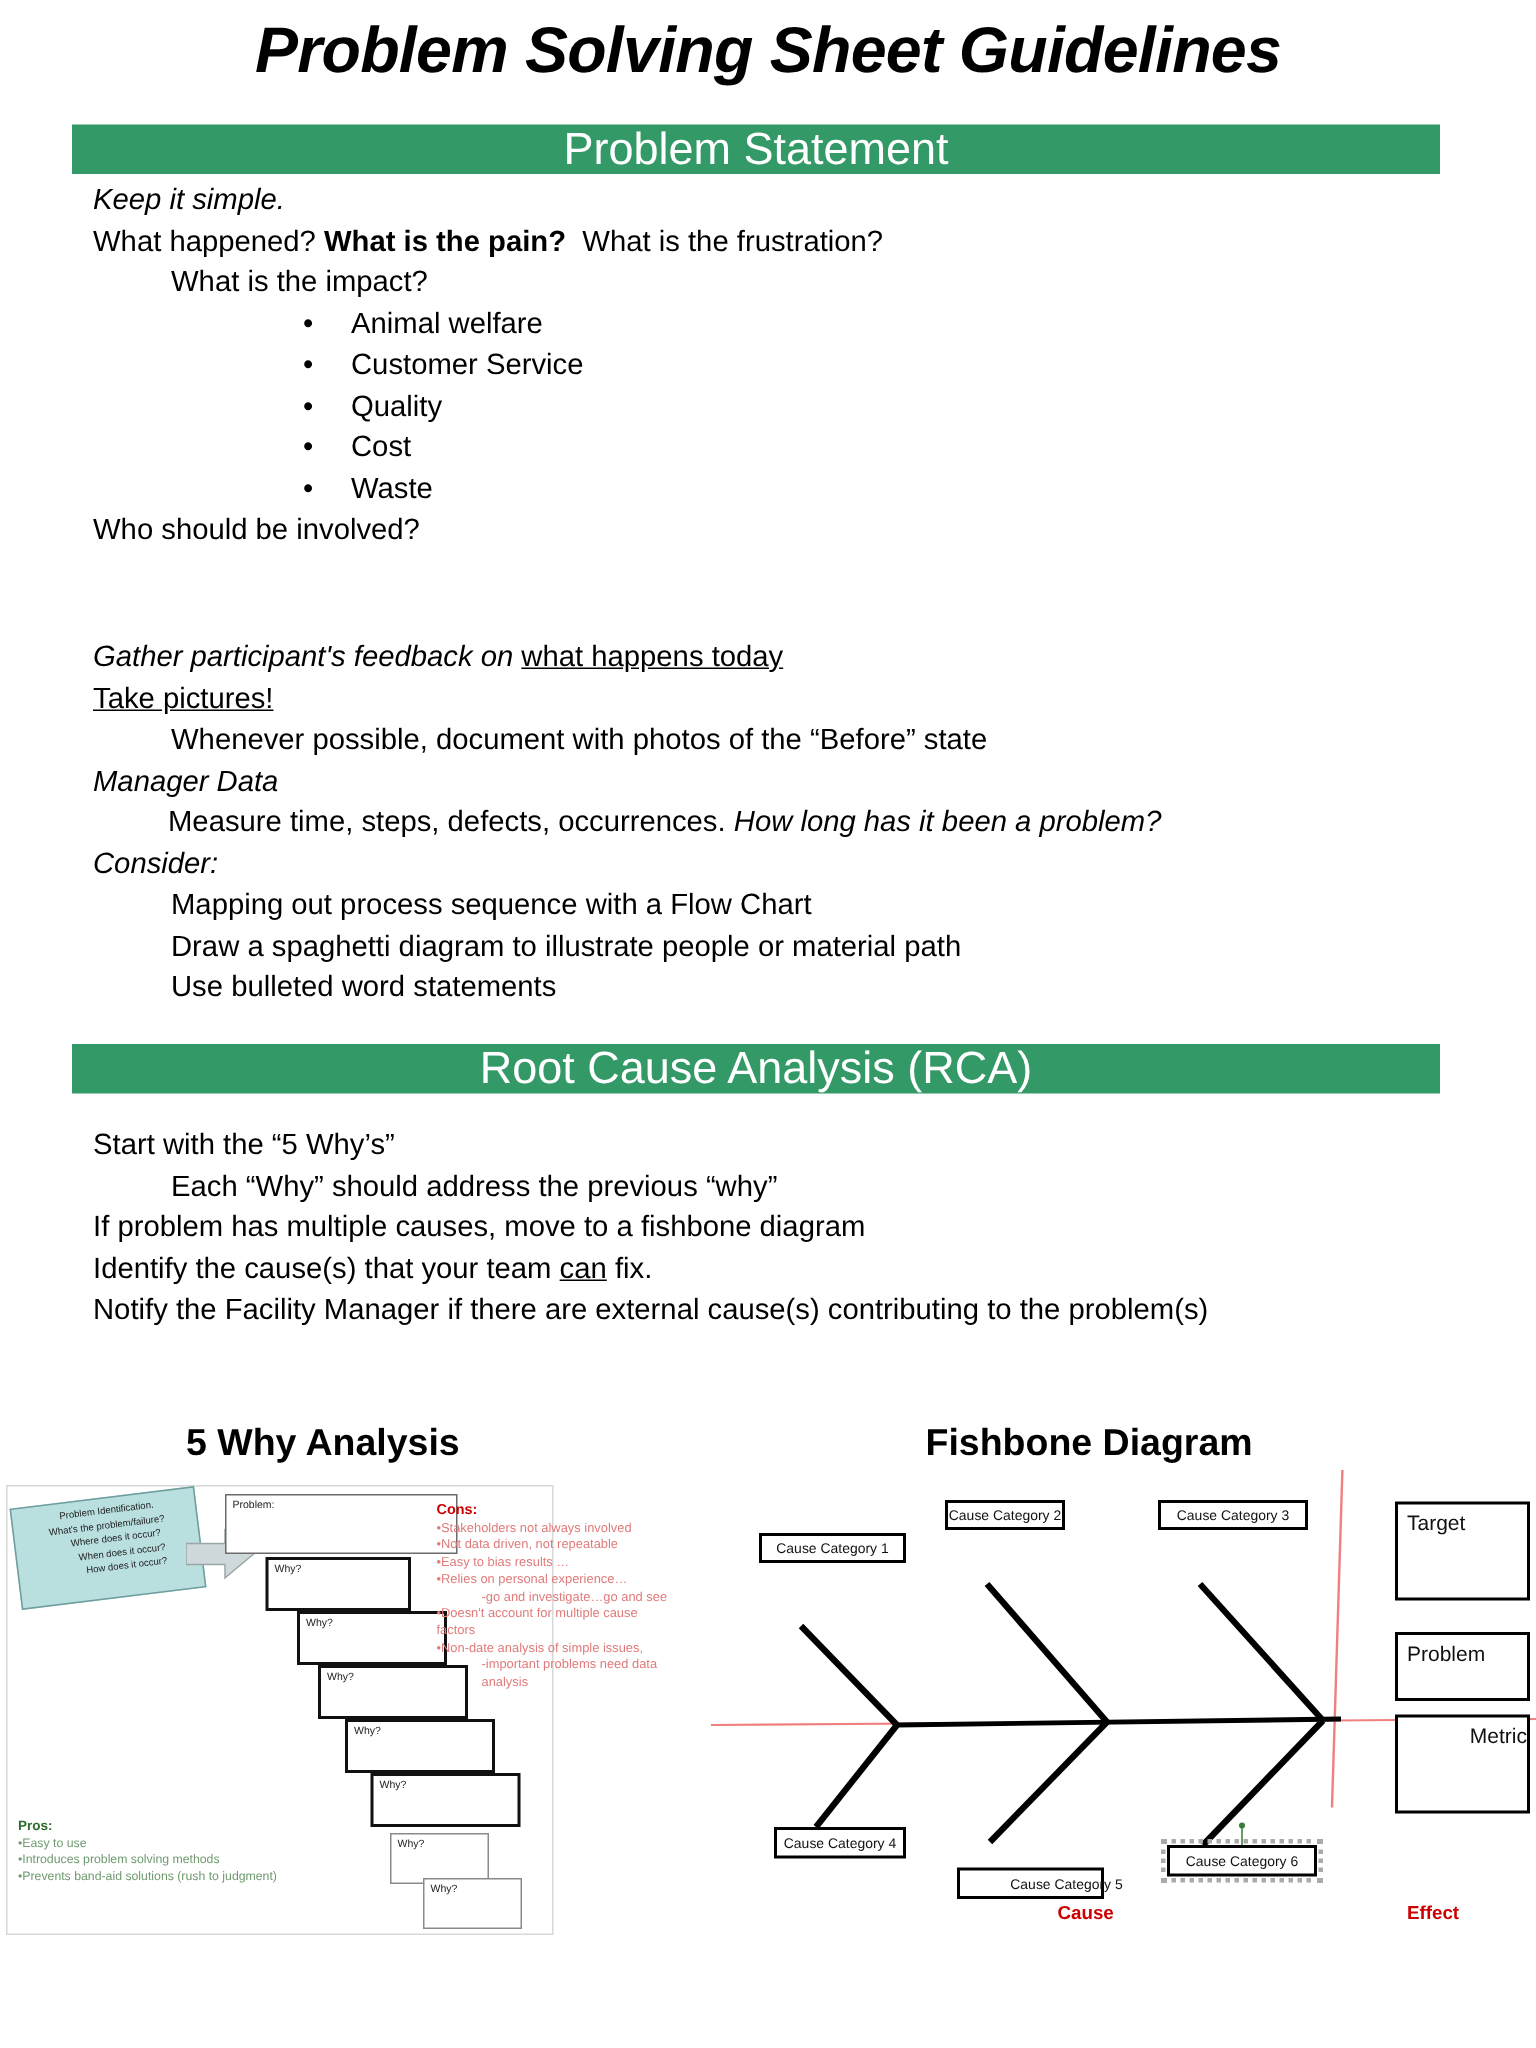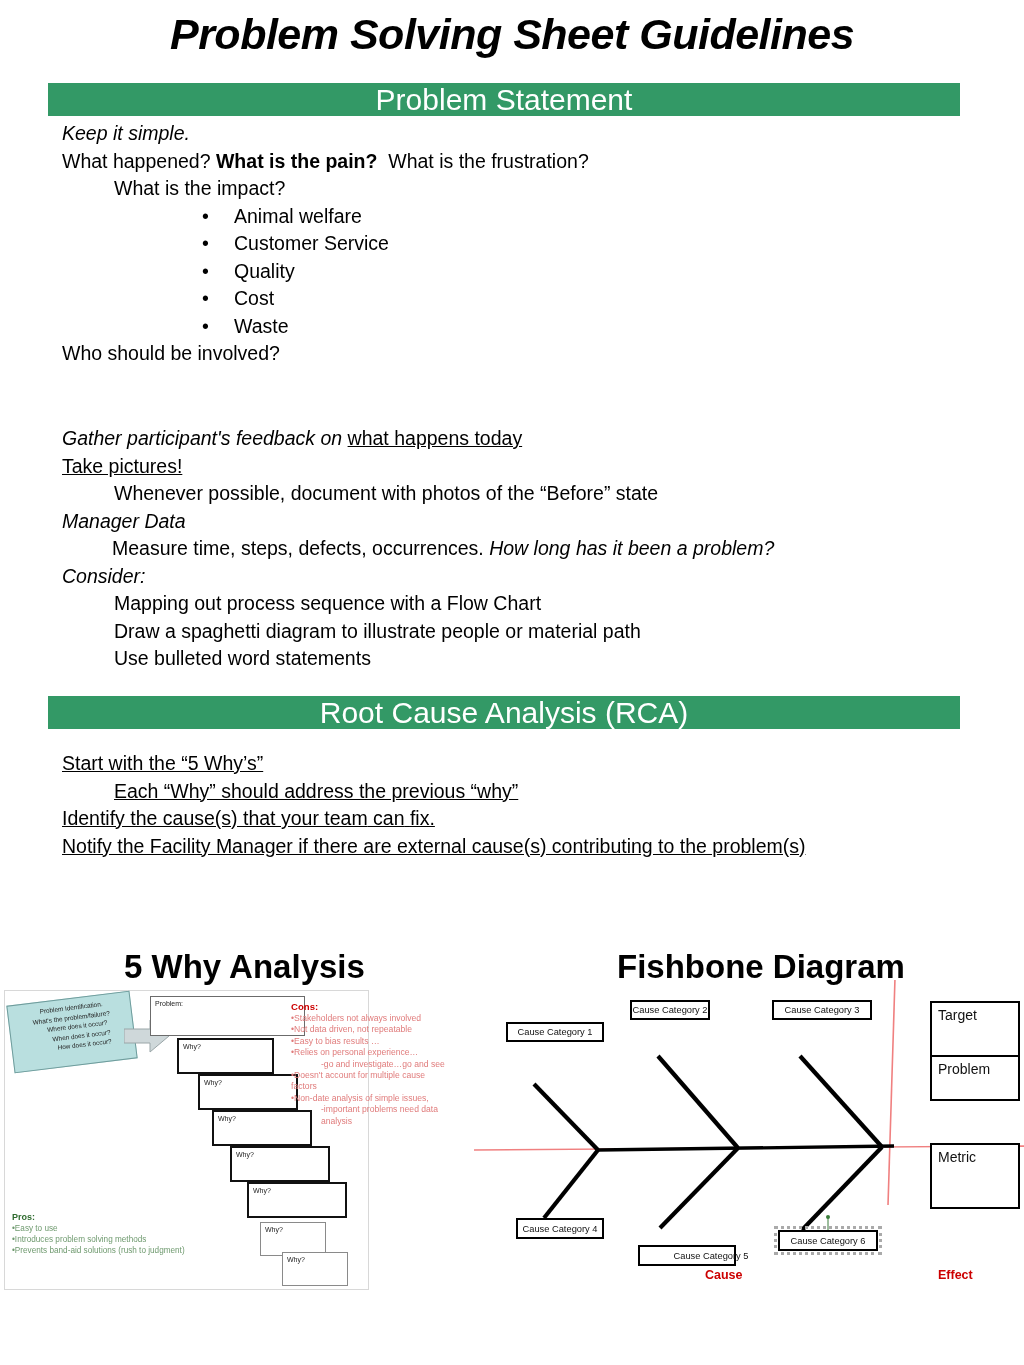--- a/index.html
+++ b/index.html
@@ -33,25 +33,25 @@
   .line{white-space:nowrap;}
   .i{font-style:italic;}
   .b{font-weight:bold;}
   .u{text-decoration:underline;}
   .ind1{padding-left:52px;}
   .bullet-row{display:flex;white-space:nowrap;padding-left:140px;}
   .bullet-dot{width:32px;display:inline-block;}
 
   #block-problem{top:120px;}
   #block-current{top:425px;}
-  #block-rca{top:750px;text-decoration:underline;}
+  #block-rca{top:750px;}
 
   
   .diagram-title{
-    position:absolute;font-size:33px;font-weight:bold;white-space:nowrap;
+    position:absolute;font-size:25px;font-weight:bold;white-space:nowrap;
   }
   #title-5why{left:124px;top:948px;}
   #title-fishbone{left:617px;top:948px;}
 
   
   #fig-5why{position:absolute;left:4px;top:990px;width:365px;height:300px;}
   #fig-5why .frame{position:absolute;inset:0;border:1px solid #d8d8d8;}
 
   .callout{
     position:absolute;left:6px;top:8px;width:122px;height:66px;
@@ -163,20 +163,21 @@
     <div class="line ind1">Mapping out process sequence with a Flow Chart</div>
     <div class="line ind1">Draw a spaghetti diagram to illustrate people or material path</div>
     <div class="line ind1">Use bulleted word statements</div>
   </div>
 
   <div class="banner" id="banner-rca">Root Cause Analysis (RCA)</div>
 
   <div class="body-block" id="block-rca">
     <div class="line">Start with the “5 Why’s”</div>
     <div class="line ind1">Each “Why” should address the previous “why”</div>
+    <div class="line">If problem has multiple causes, move to a fishbone diagram</div>
     <div class="line">
       <span>Identify the cause(s) that your team</span>
       <span class="u">can</span>
       <span>fix.</span>
     </div>
     <div class="line">Notify the Facility Manager if there are external cause(s) contributing to the problem(s)</div>
   </div>
 
   <div class="diagram-title" id="title-5why">5 Why Analysis</div>
 
@@ -254,20 +255,20 @@
 
     <div class="fb-box" style="left:36px;top:42px;width:98px;height:20px;">Cause Category 1</div>
     <div class="fb-box" style="left:160px;top:20px;width:80px;height:20px;">Cause Category 2</div>
     <div class="fb-box" style="left:302px;top:20px;width:100px;height:20px;">Cause Category 3</div>
 
     <div class="fb-box" style="left:46px;top:238px;width:88px;height:21px;">Cause Category 4</div>
     <div class="fb-box" style="left:168px;top:265px;width:98px;height:21px;padding-left:48px;">Cause Category 5</div>
     <div class="fb-box sel" style="left:308px;top:250px;width:100px;height:21px;">Cause Category 6</div>
 
     <div class="fb-side" style="left:460px;top:21px;width:90px;height:66px;">Target</div>
-    <div class="fb-side" style="left:460px;top:75px;width:90px;height:46px;">Problem</div>
-    <div class="fb-side" style="left:460px;top:163px;width:90px;height:66px;">Metric</div>
+    <div class="fb-side" style="left:460px;top:108px;width:90px;height:46px;">Problem</div>
+    <div class="fb-side" style="left:460px;top:163px;width:90px;height:66px;text-align:right;">Metric</div>
 
     <div class="fb-label" style="left:235px;top:288px;">Cause</div>
     <div class="fb-label" style="left:468px;top:288px;">Effect</div>
   </div>
 
 </div>
 
 </body></html>

